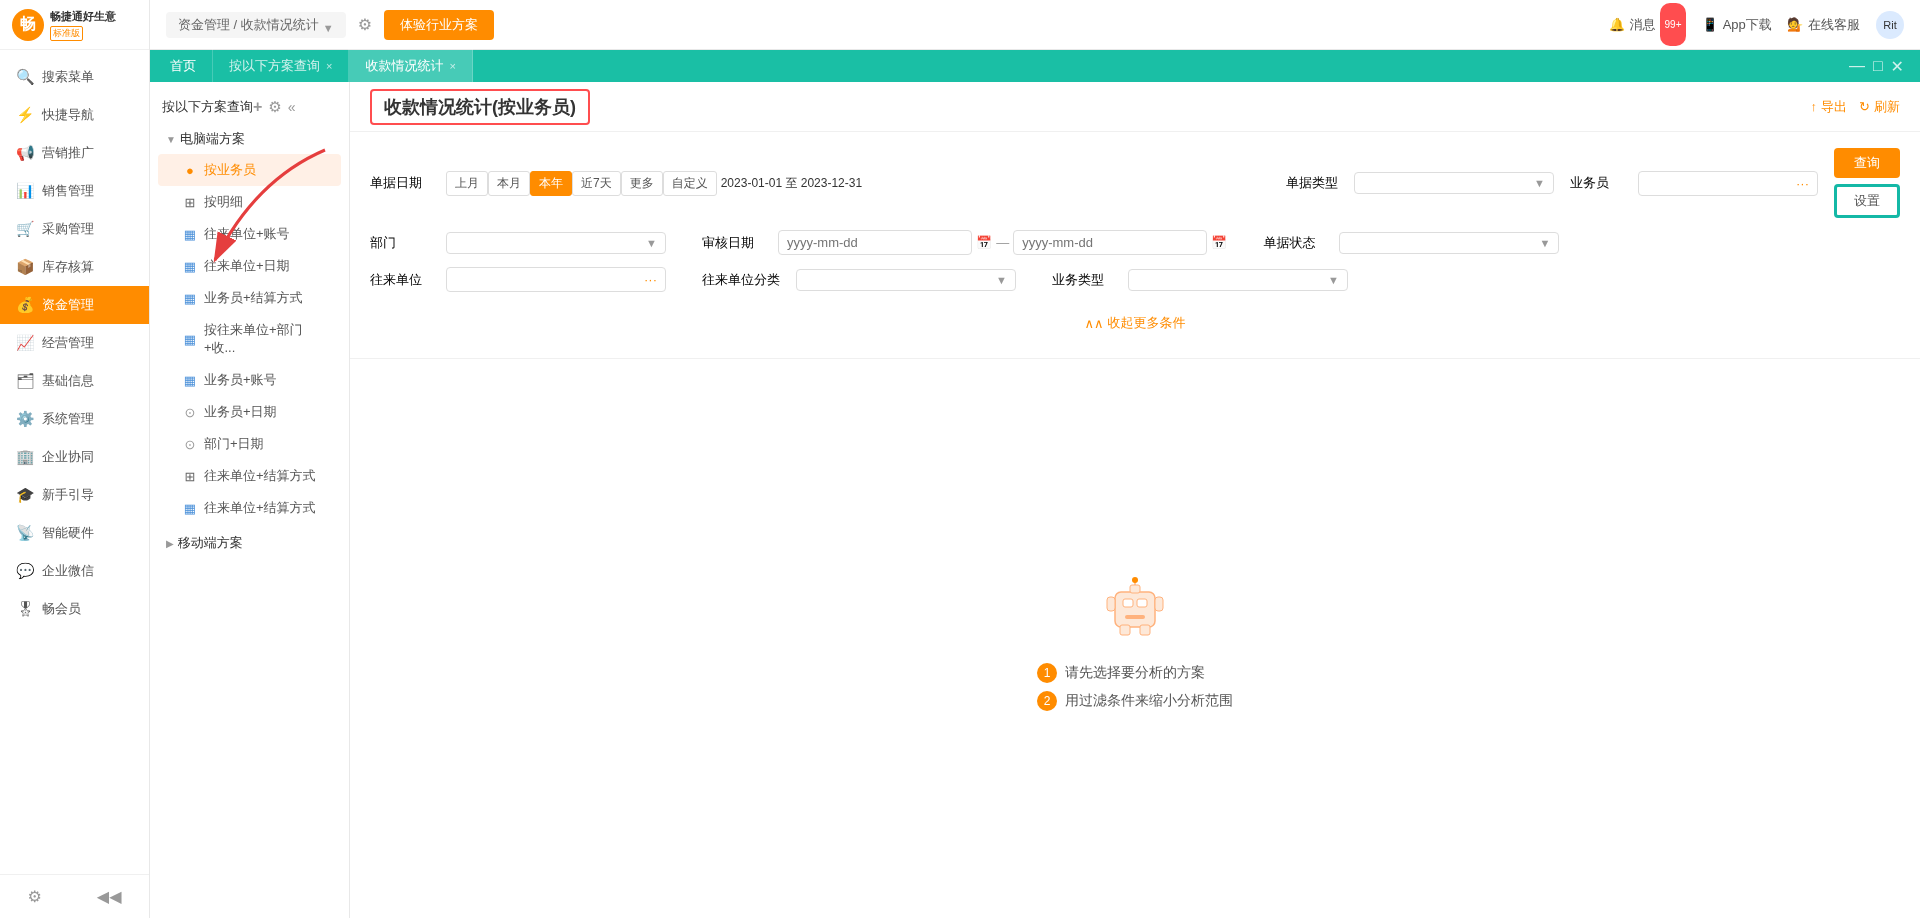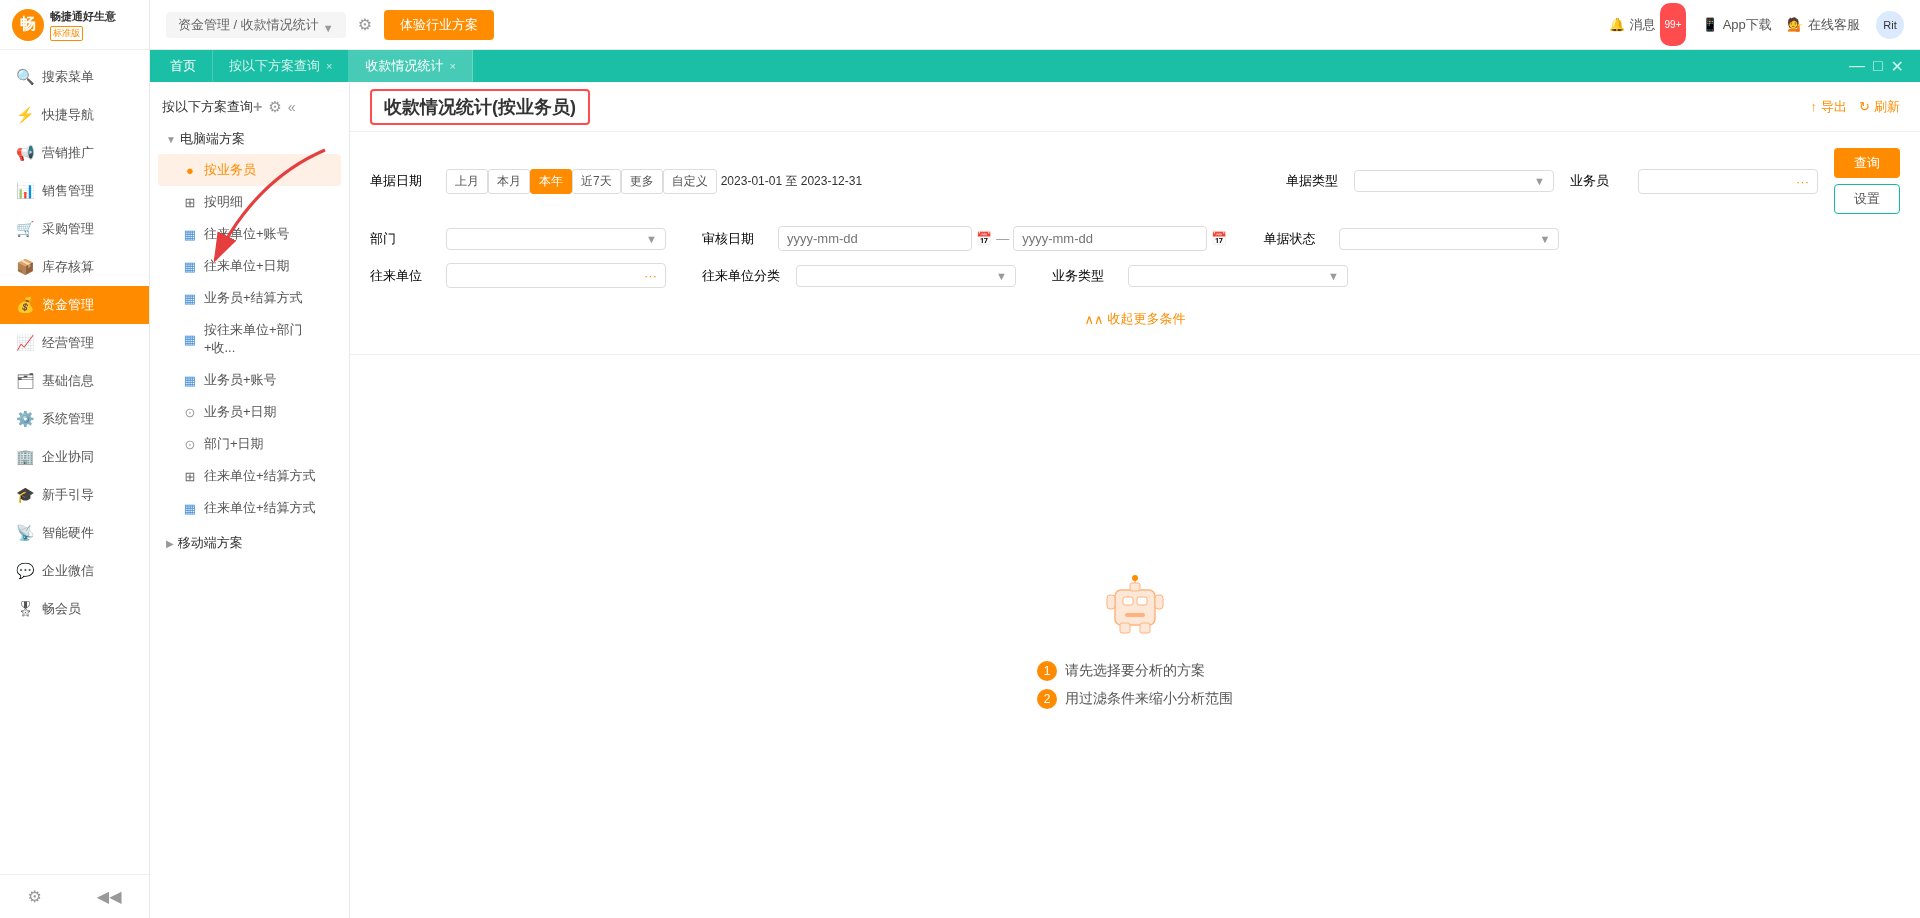--- a/index.html
+++ b/index.html
@@ -87,21 +87,21 @@
     
     .data-area { flex: 1; background: #fff; margin: 0; display: flex; flex-direction: column; align-items: center; justify-content: center; }
     .empty-state { display: flex; flex-direction: column; align-items: center; gap: 16px; }
     .empty-icon { width: 80px; height: 80px; }
     .empty-steps { display: flex; flex-direction: column; gap: 8px; }
     .empty-step { display: flex; align-items: center; gap: 8px; font-size: 14px; color: #555; }
     .step-num { width: 20px; height: 20px; border-radius: 50%; background: #ff8c00; color: #fff; font-size: 12px; display: flex; align-items: center; justify-content: center; flex-shrink: 0; }
 
     
     .query-btn { background: #ff8c00; color: #fff; border: none; border-radius: 4px; padding: 6px 20px; cursor: pointer; font-size: 13px; }
-    .settings-btn { background: #fff; color: #555; border: 1px solid #14b8a6; border-radius: 4px; padding: 5px 16px; cursor: pointer; font-size: 13px; }
+    .settings-btn { background: #fff; color: #555; border: 3px solid #14b8a6; border-radius: 4px; padding: 5px 16px; cursor: pointer; font-size: 13px; }
     .btn-group { display: flex; flex-direction: column; gap: 6px; }
 
     .tree-arrow { color: #999; font-size: 10px; }
   </style>
 </head>
 <body>
 
 <div class="sidebar">
   <div class="sidebar-logo">
     <div class="logo-icon">畅</div>

